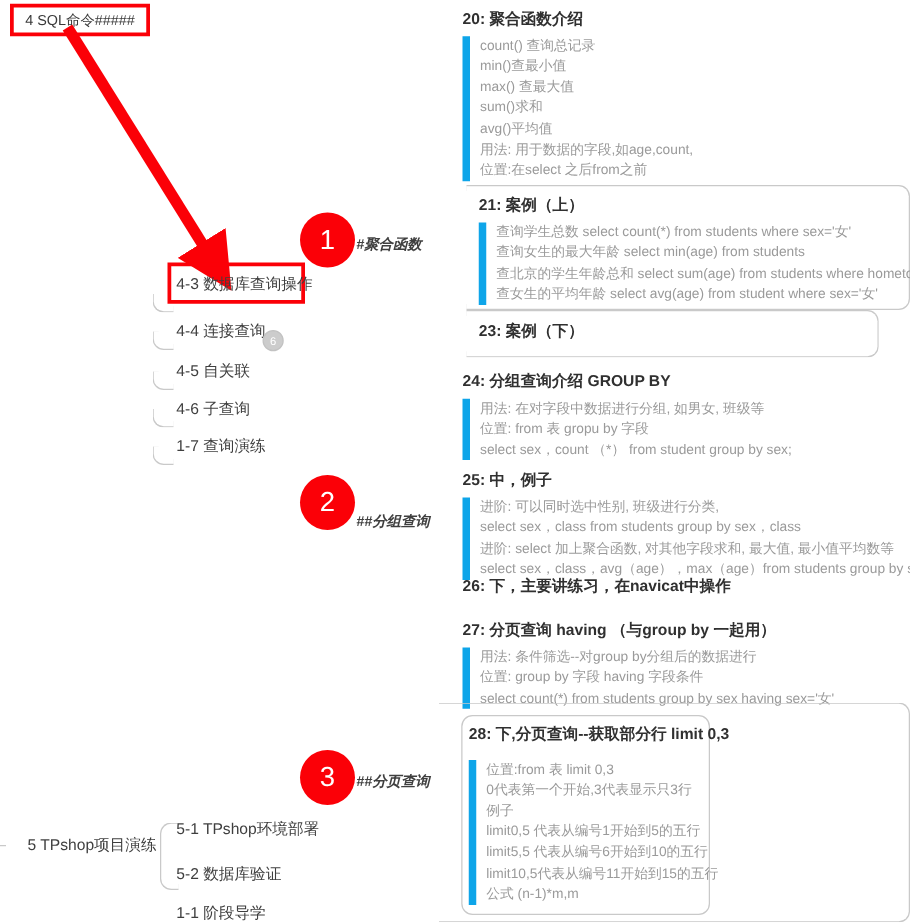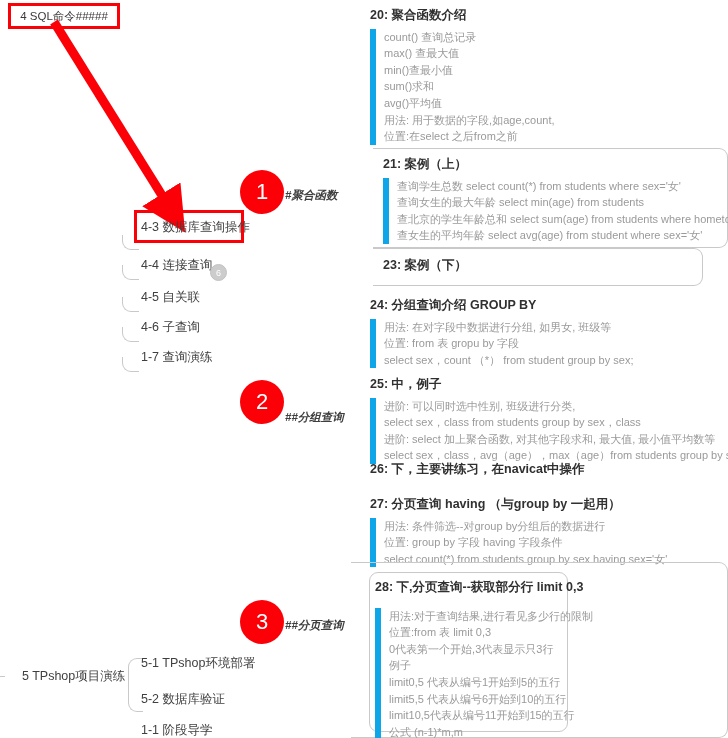--- a/index.html
+++ b/index.html
@@ -184,22 +184,22 @@
   <div class="badge" style="left:240px; top:380px;">2</div>
 
   <div class="branch-label" style="left:285px; top:618px;">##分页查询</div>
 
   <div class="badge" style="left:240px; top:600px;">3</div>
 
   <div class="topic" style="left:370px; top:8px;">
     <div class="topic-title">20: 聚合函数介绍</div>
     <div class="topic-body">
       <div>count() 查询总记录</div>
+      <div>min()查最小值</div>
       <div>max() 查最大值</div>
-      <div>min()查最小值</div>
       <div>sum()求和</div>
       <div>avg()平均值</div>
       <div>用法: 用于数据的字段,如age,count,</div>
       <div>位置:在select 之后from之前</div>
     </div>
   </div>
 
   <div class="rbox rbox-open-left" style="left:373px; top:148px; width:355px; height:100px;"></div>
   <div class="topic" style="left:383px; top:157px;">
     <div class="topic-title">21: 案例（上）</div>
@@ -247,21 +247,20 @@
       <div>select count(*) from students group by sex having sex='女'</div>
     </div>
   </div>
 
   <div class="rbox rbox-open-left" style="left:351px; top:562px; width:377px; height:176px;"></div>
   <div class="rbox" style="left:369px; top:572px; width:199px; height:160px;"></div>
 
   <div class="topic" style="left:375px; top:580px;">
     <div class="topic-title">28: 下,分页查询--获取部分行  limit 0,3</div>
     <div class="topic-body" style="margin-top:12px;">
-      <div>用法:对于查询结果,进行看见多少行的限制</div>
       <div>位置:from 表 limit 0,3</div>
       <div>0代表第一个开始,3代表显示只3行</div>
       <div>例子</div>
       <div>limit0,5 代表从编号1开始到5的五行</div>
       <div>limit5,5 代表从编号6开始到10的五行</div>
       <div>limit10,5代表从编号11开始到15的五行</div>
       <div>公式 (n-1)*m,m</div>
     </div>
   </div>
 

